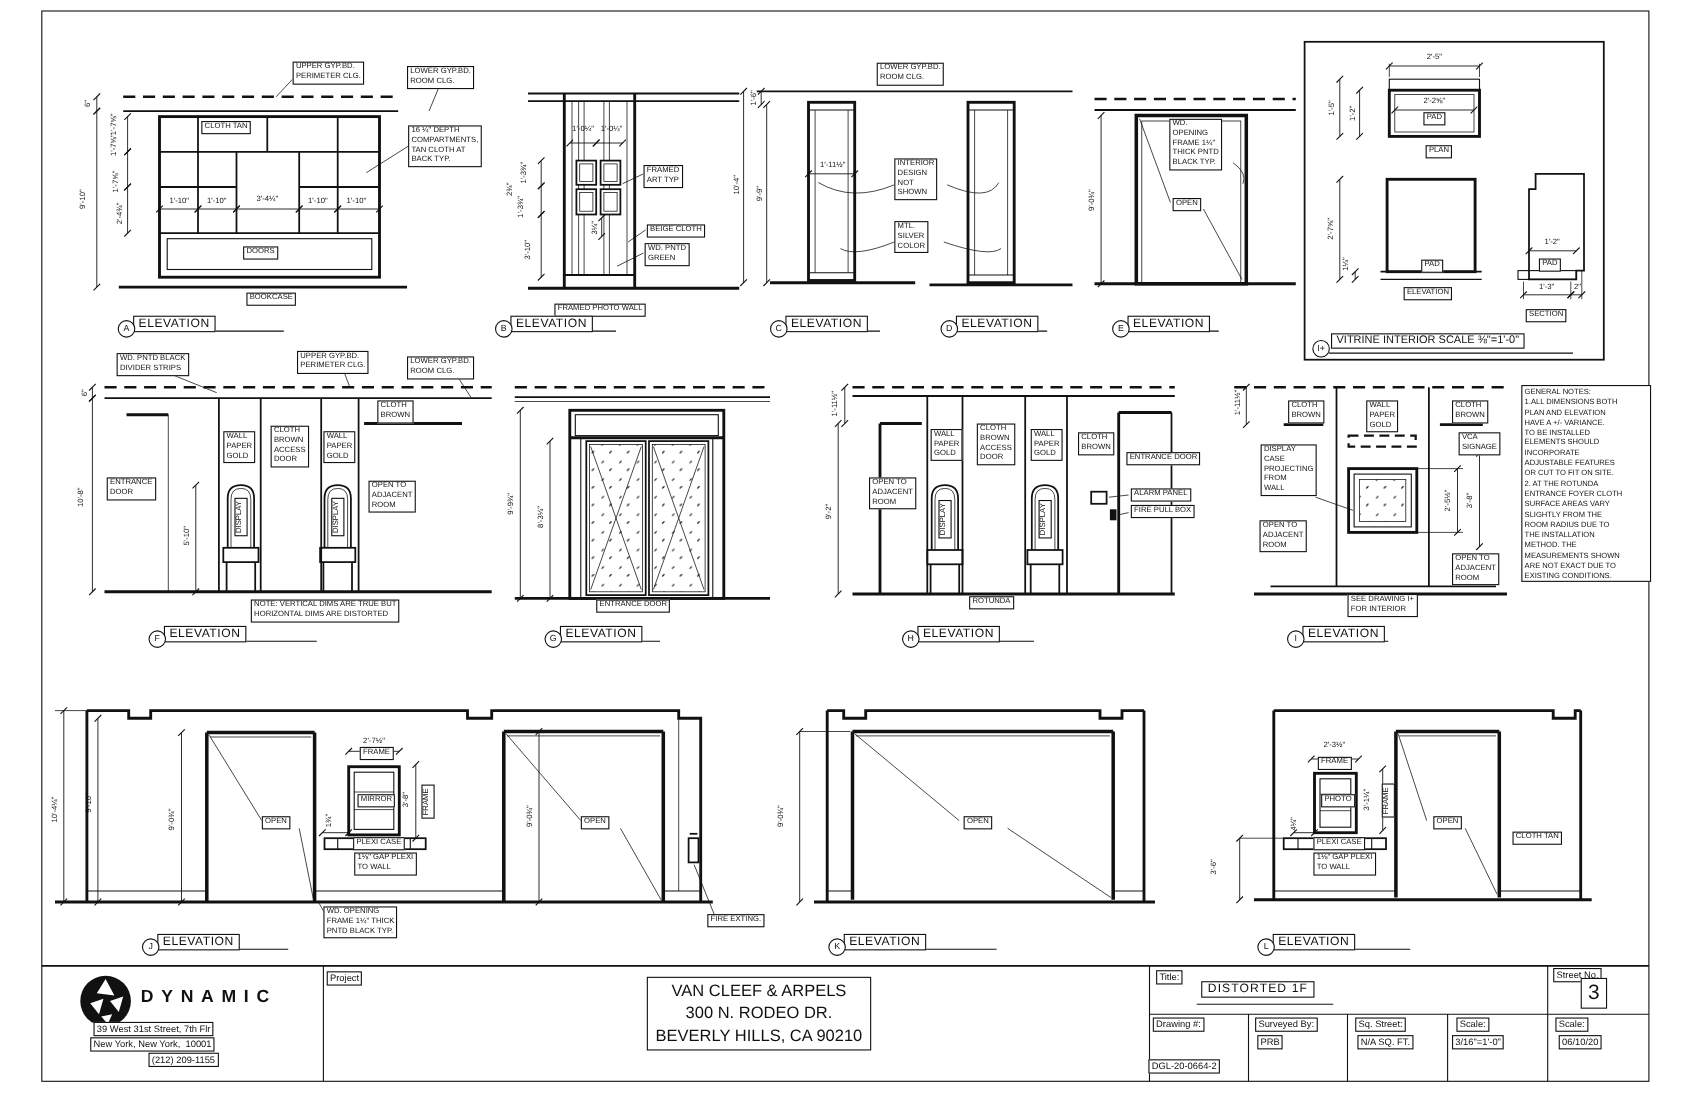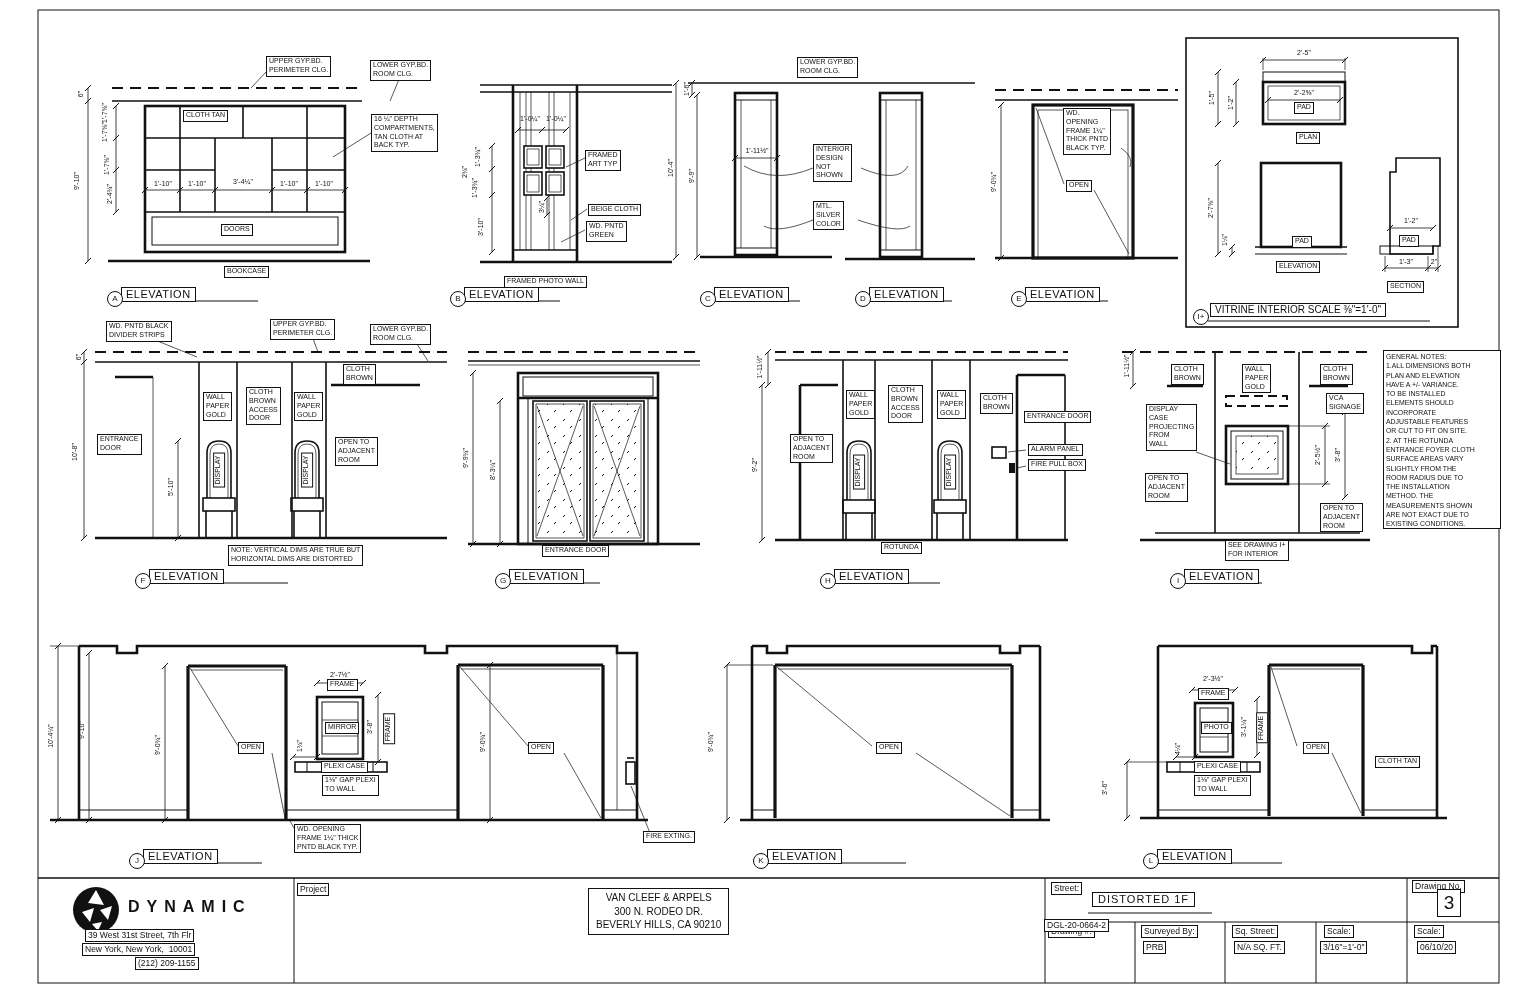--- a/index.html
+++ b/index.html
@@ -30,21 +30,21 @@
         background:#fff;font-size:8px;line-height:14px;text-align:center;z-index:6;}
   .vtitle{position:absolute;border:1.2px solid #111;background:#fff;padding:0 4px 1px;
         font-size:10px;z-index:5;}
   .note-box{position:absolute;left:1383px;top:350px;width:112px;height:175px;
         border:1.6px solid #111;background:#fff;font-size:6.9px;line-height:9.3px;
         padding:1px 2px;white-space:pre-line;z-index:5;}
   .tb-lbl,.tb-val{position:absolute;border:1px solid #111;background:#fff;
         font-size:8.5px;padding:0 2px 1px;white-space:pre;z-index:5;}
   .firm{position:absolute;font-size:16px;font-weight:bold;letter-spacing:7px;z-index:5;}
   .client{position:absolute;border:1.4px solid #111;background:#fff;padding:2px 7px;
-        font-size:10px;text-align:center;white-space:pre-line;line-height:1.35;z-index:5;}
+        font-size:15px;text-align:center;white-space:pre-line;line-height:1.35;z-index:5;}
   .title-main{position:absolute;border:1.2px solid #111;background:#fff;padding:0 5px 1px;
         font-size:11px;letter-spacing:1px;z-index:5;}
   .dno{position:absolute;border:1.2px solid #111;background:#fff;width:22px;height:26px;
         font-size:19px;line-height:26px;text-align:center;z-index:5;}
 </style>
 </head>
 <body>
 
 <div class="sheet">
 
@@ -648,26 +648,26 @@
 <div class="sec" style="left:1157px;top:849px">ELEVATION</div>
 
 <div class="firm" style="left:128px;top:898px">DYNAMIC</div>
 <div class="tb-lbl" style="left:85px;top:929px">39 West 31st Street, 7th Flr</div>
 <div class="tb-lbl" style="left:82px;top:943px">New York, New York,  10001</div>
 <div class="tb-lbl" style="left:135px;top:957px">(212) 209-1155</div>
 <div class="tb-lbl" style="left:297px;top:883px">Project</div>
 <div class="client" style="left:588px;top:888px">VAN CLEEF &amp; ARPELS
 300 N. RODEO DR.
 BEVERLY HILLS, CA 90210</div>
-<div class="tb-lbl" style="left:1051px;top:882px">Street:</div>
+<div class="tb-lbl" style="left:1051px;top:882px">Title:</div>
 <div class="title-main" style="left:1092px;top:892px">DISTORTED 1F</div>
-<div class="tb-lbl" style="left:1412px;top:880px">Drawing No.</div>
+<div class="tb-lbl" style="left:1412px;top:880px">Street No.</div>
 <div class="dno" style="left:1437px;top:889px">3</div>
 <div class="tb-lbl" style="left:1048px;top:925px">Drawing #:</div>
-<div class="tb-val" style="left:1044px;top:919px">DGL-20-0664-2</div>
+<div class="tb-val" style="left:1044px;top:963px">DGL-20-0664-2</div>
 <div class="tb-lbl" style="left:1141px;top:925px">Surveyed By:</div>
 <div class="tb-val" style="left:1143px;top:941px">PRB</div>
 <div class="tb-lbl" style="left:1232px;top:925px">Sq. Street:</div>
 <div class="tb-val" style="left:1234px;top:941px">N/A SQ. FT.</div>
 <div class="tb-lbl" style="left:1324px;top:925px">Scale:</div>
 <div class="tb-val" style="left:1320px;top:941px">3/16"=1'-0"</div>
 <div class="tb-lbl" style="left:1414px;top:925px">Scale:</div>
 <div class="tb-val" style="left:1417px;top:941px">06/10/20</div>
 
 </div>

